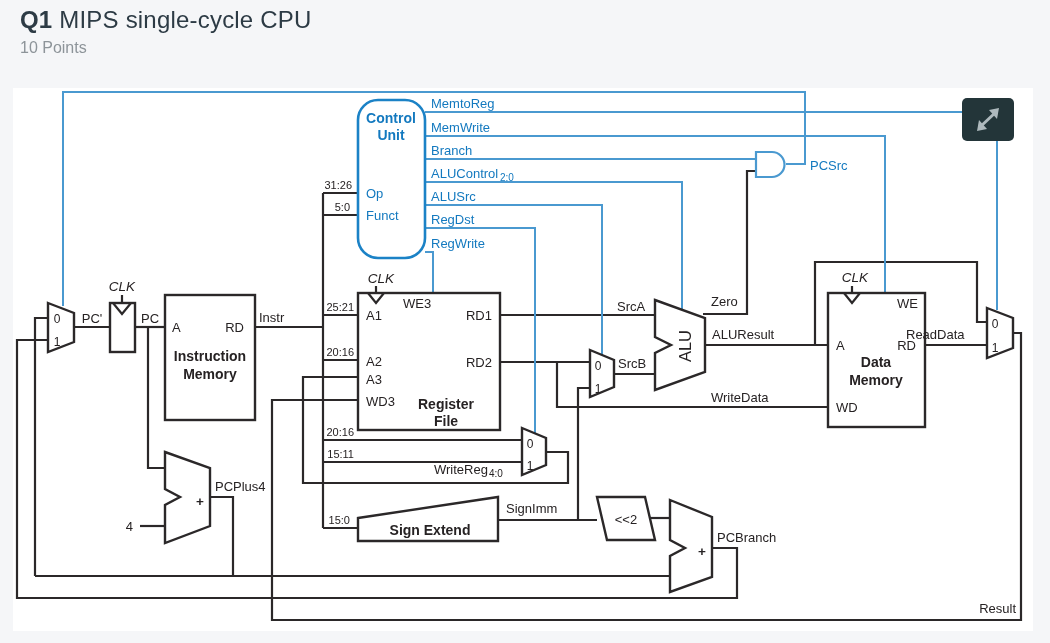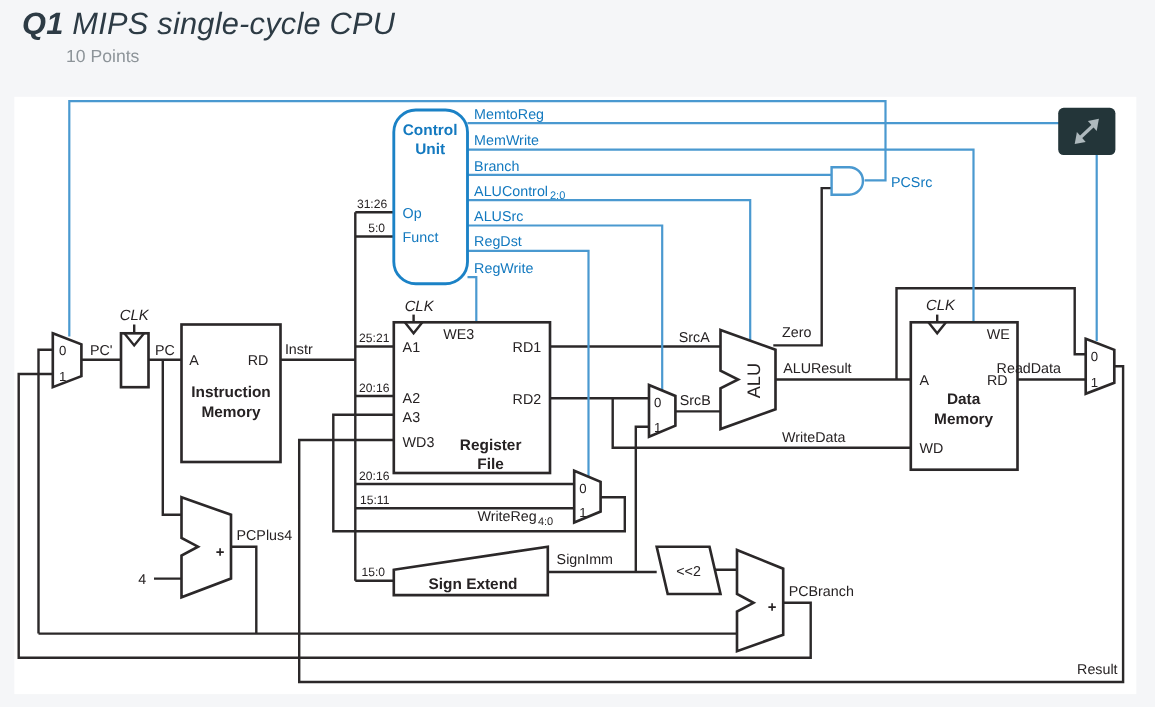--- a/index.html
+++ b/index.html
@@ -2,23 +2,23 @@
 <html><head>
 <meta charset="utf-8">
 <style>
   html,body{margin:0;padding:0;}
   body{
     width:1050px;height:643px;position:relative;overflow:hidden;
     background:#f5f6f8;
     font-family:"Liberation Sans","DejaVu Sans",sans-serif;
   }
   .hdr{position:absolute;left:20px;top:6px;}
-  .hdr-title{font-size:28px;color:#2d3b45;letter-spacing:.2px;font-style:italic;}
+  .hdr-title{font-size:24px;color:#2d3b45;letter-spacing:.2px;}
   .hdr-title b{font-weight:bold;}
-  .hdr-points{font-size:16px;color:#8d9499;margin-top:5px;margin-left:40px;}
+  .hdr-points{font-size:16px;color:#8d9499;margin-top:5px;}
   .diagram-wrap{position:absolute;left:0;top:0;width:1050px;height:643px;}
   svg text{fill:#262223;}
   .t11{font-size:11px;}
   .t12{font-size:12px;}
   .t13{font-size:13px;}
   .t13b{font-size:13.5px;font-weight:bold;}
   .t14b{font-size:14px;font-weight:bold;}
   .t16{font-size:16.5px;}
   .sub{font-size:10px;}
   .it{font-style:italic;font-size:13.5px;}

